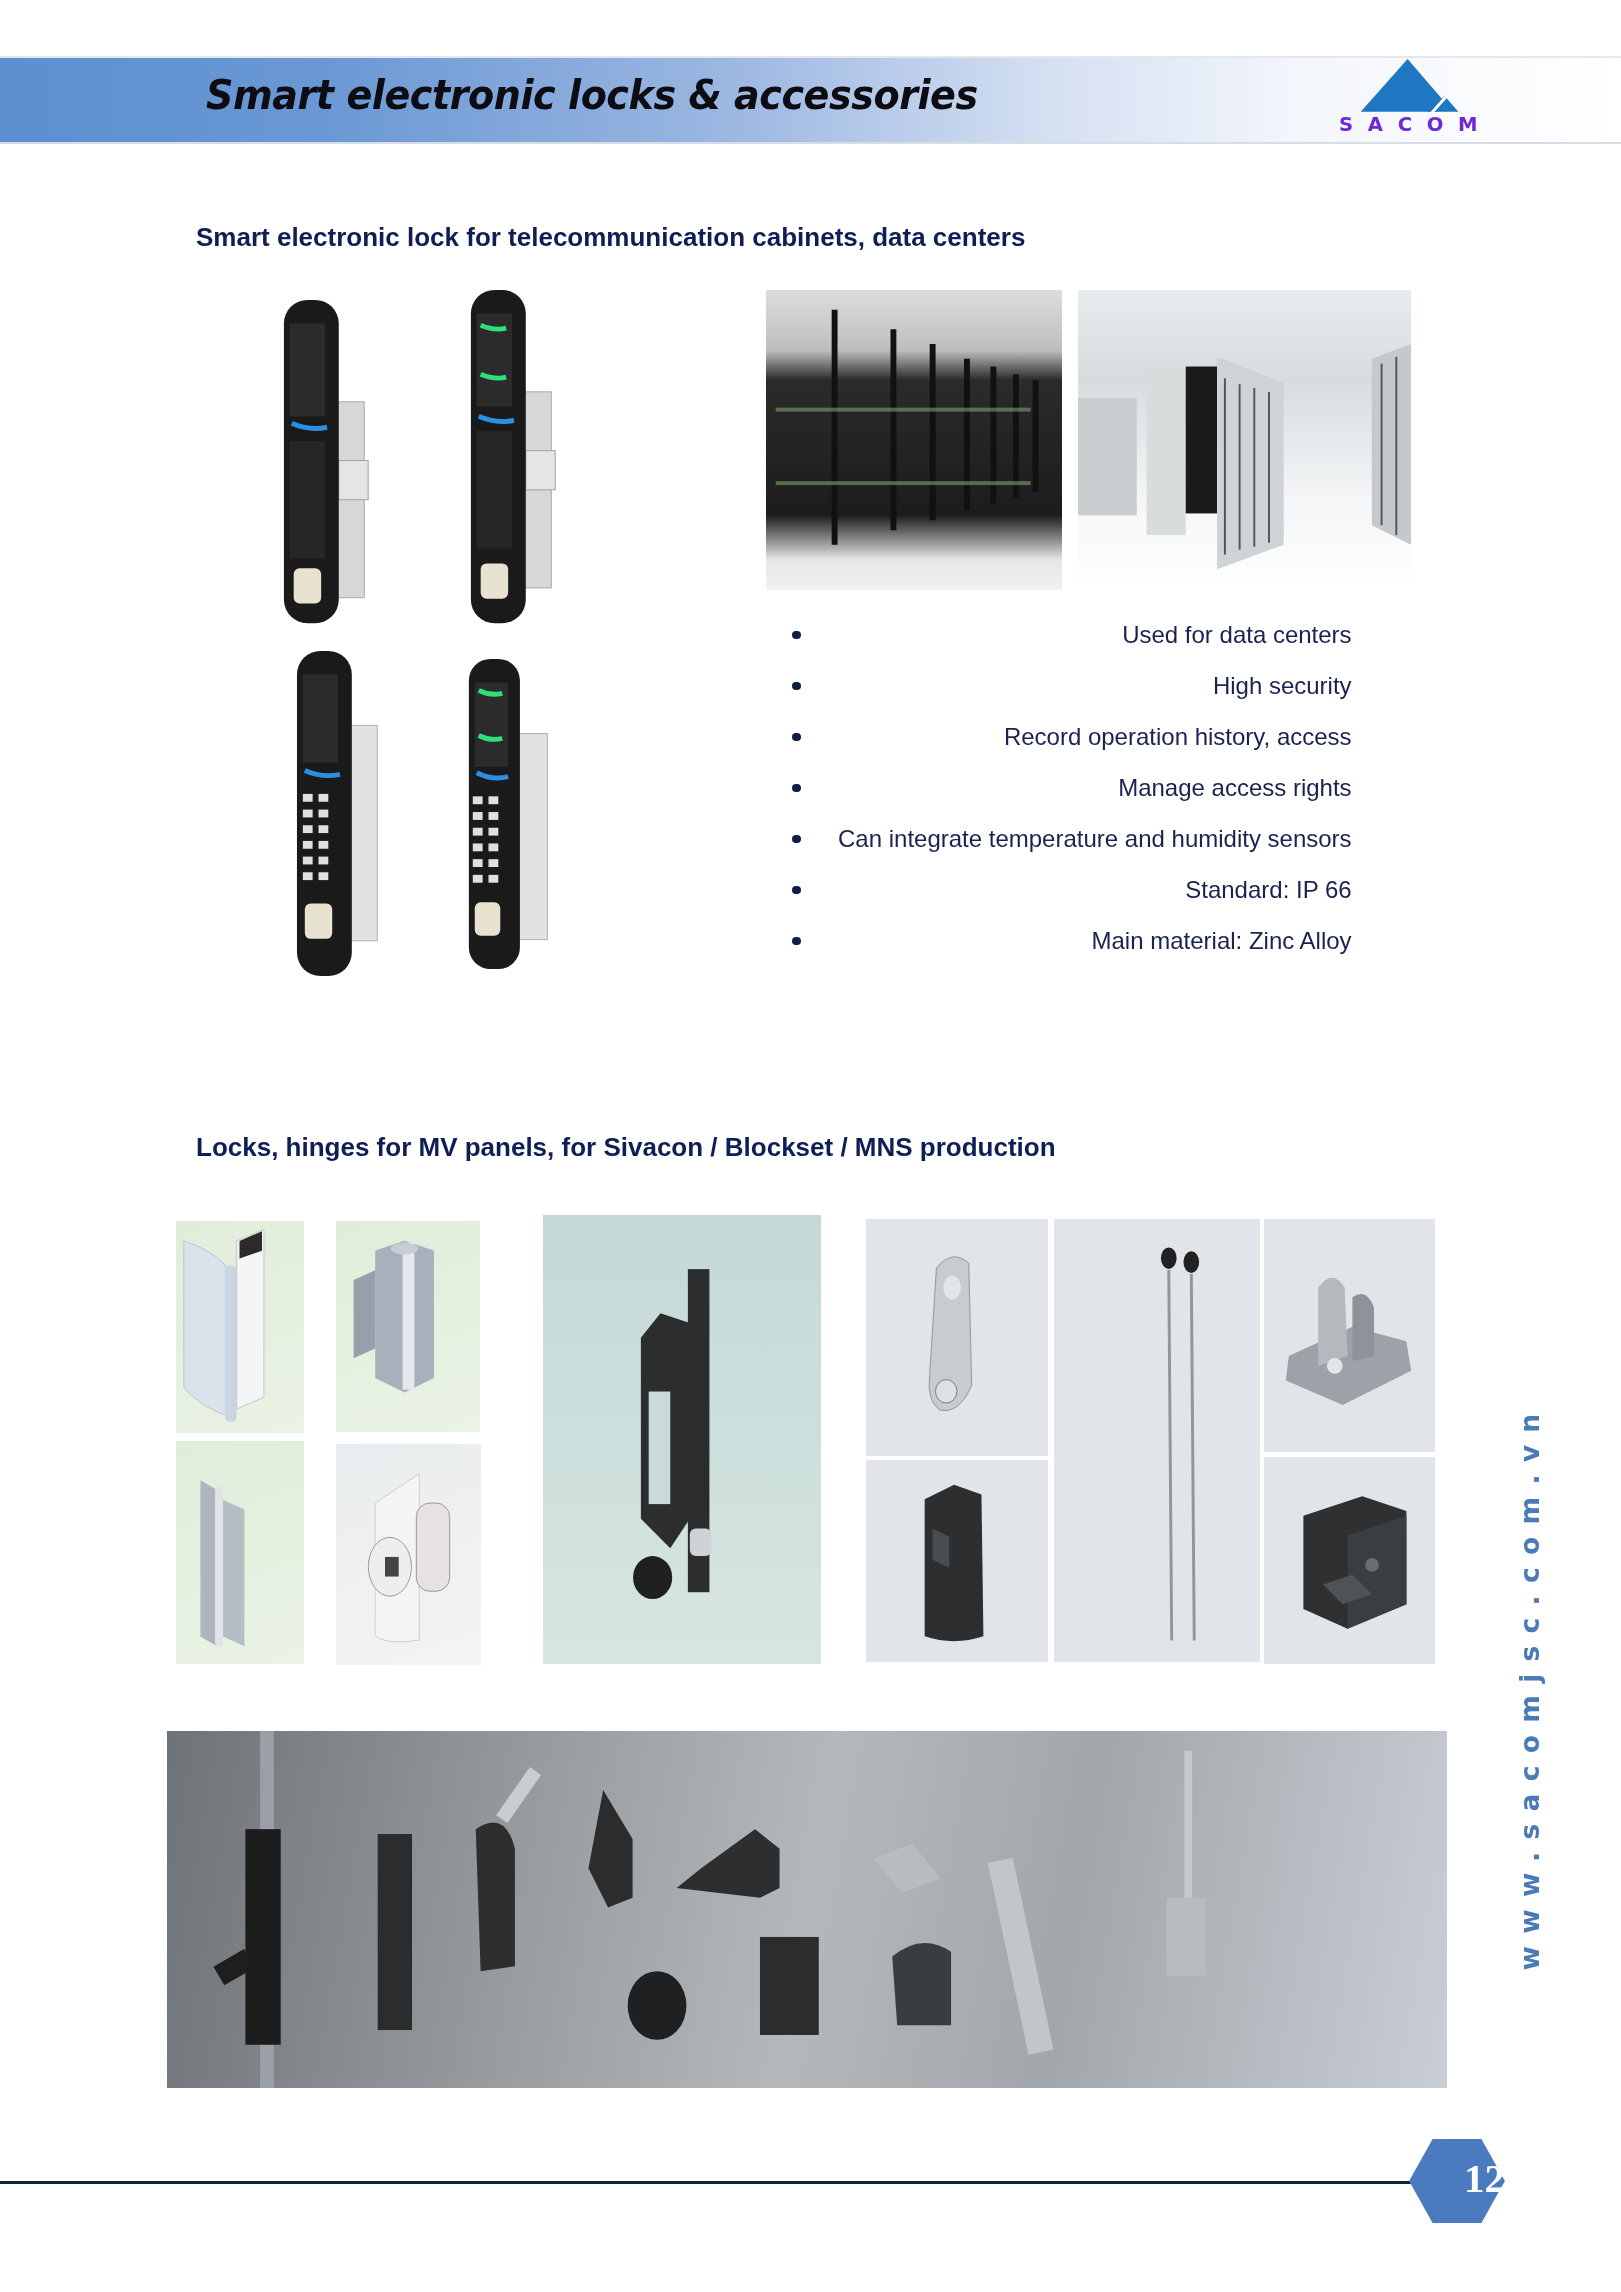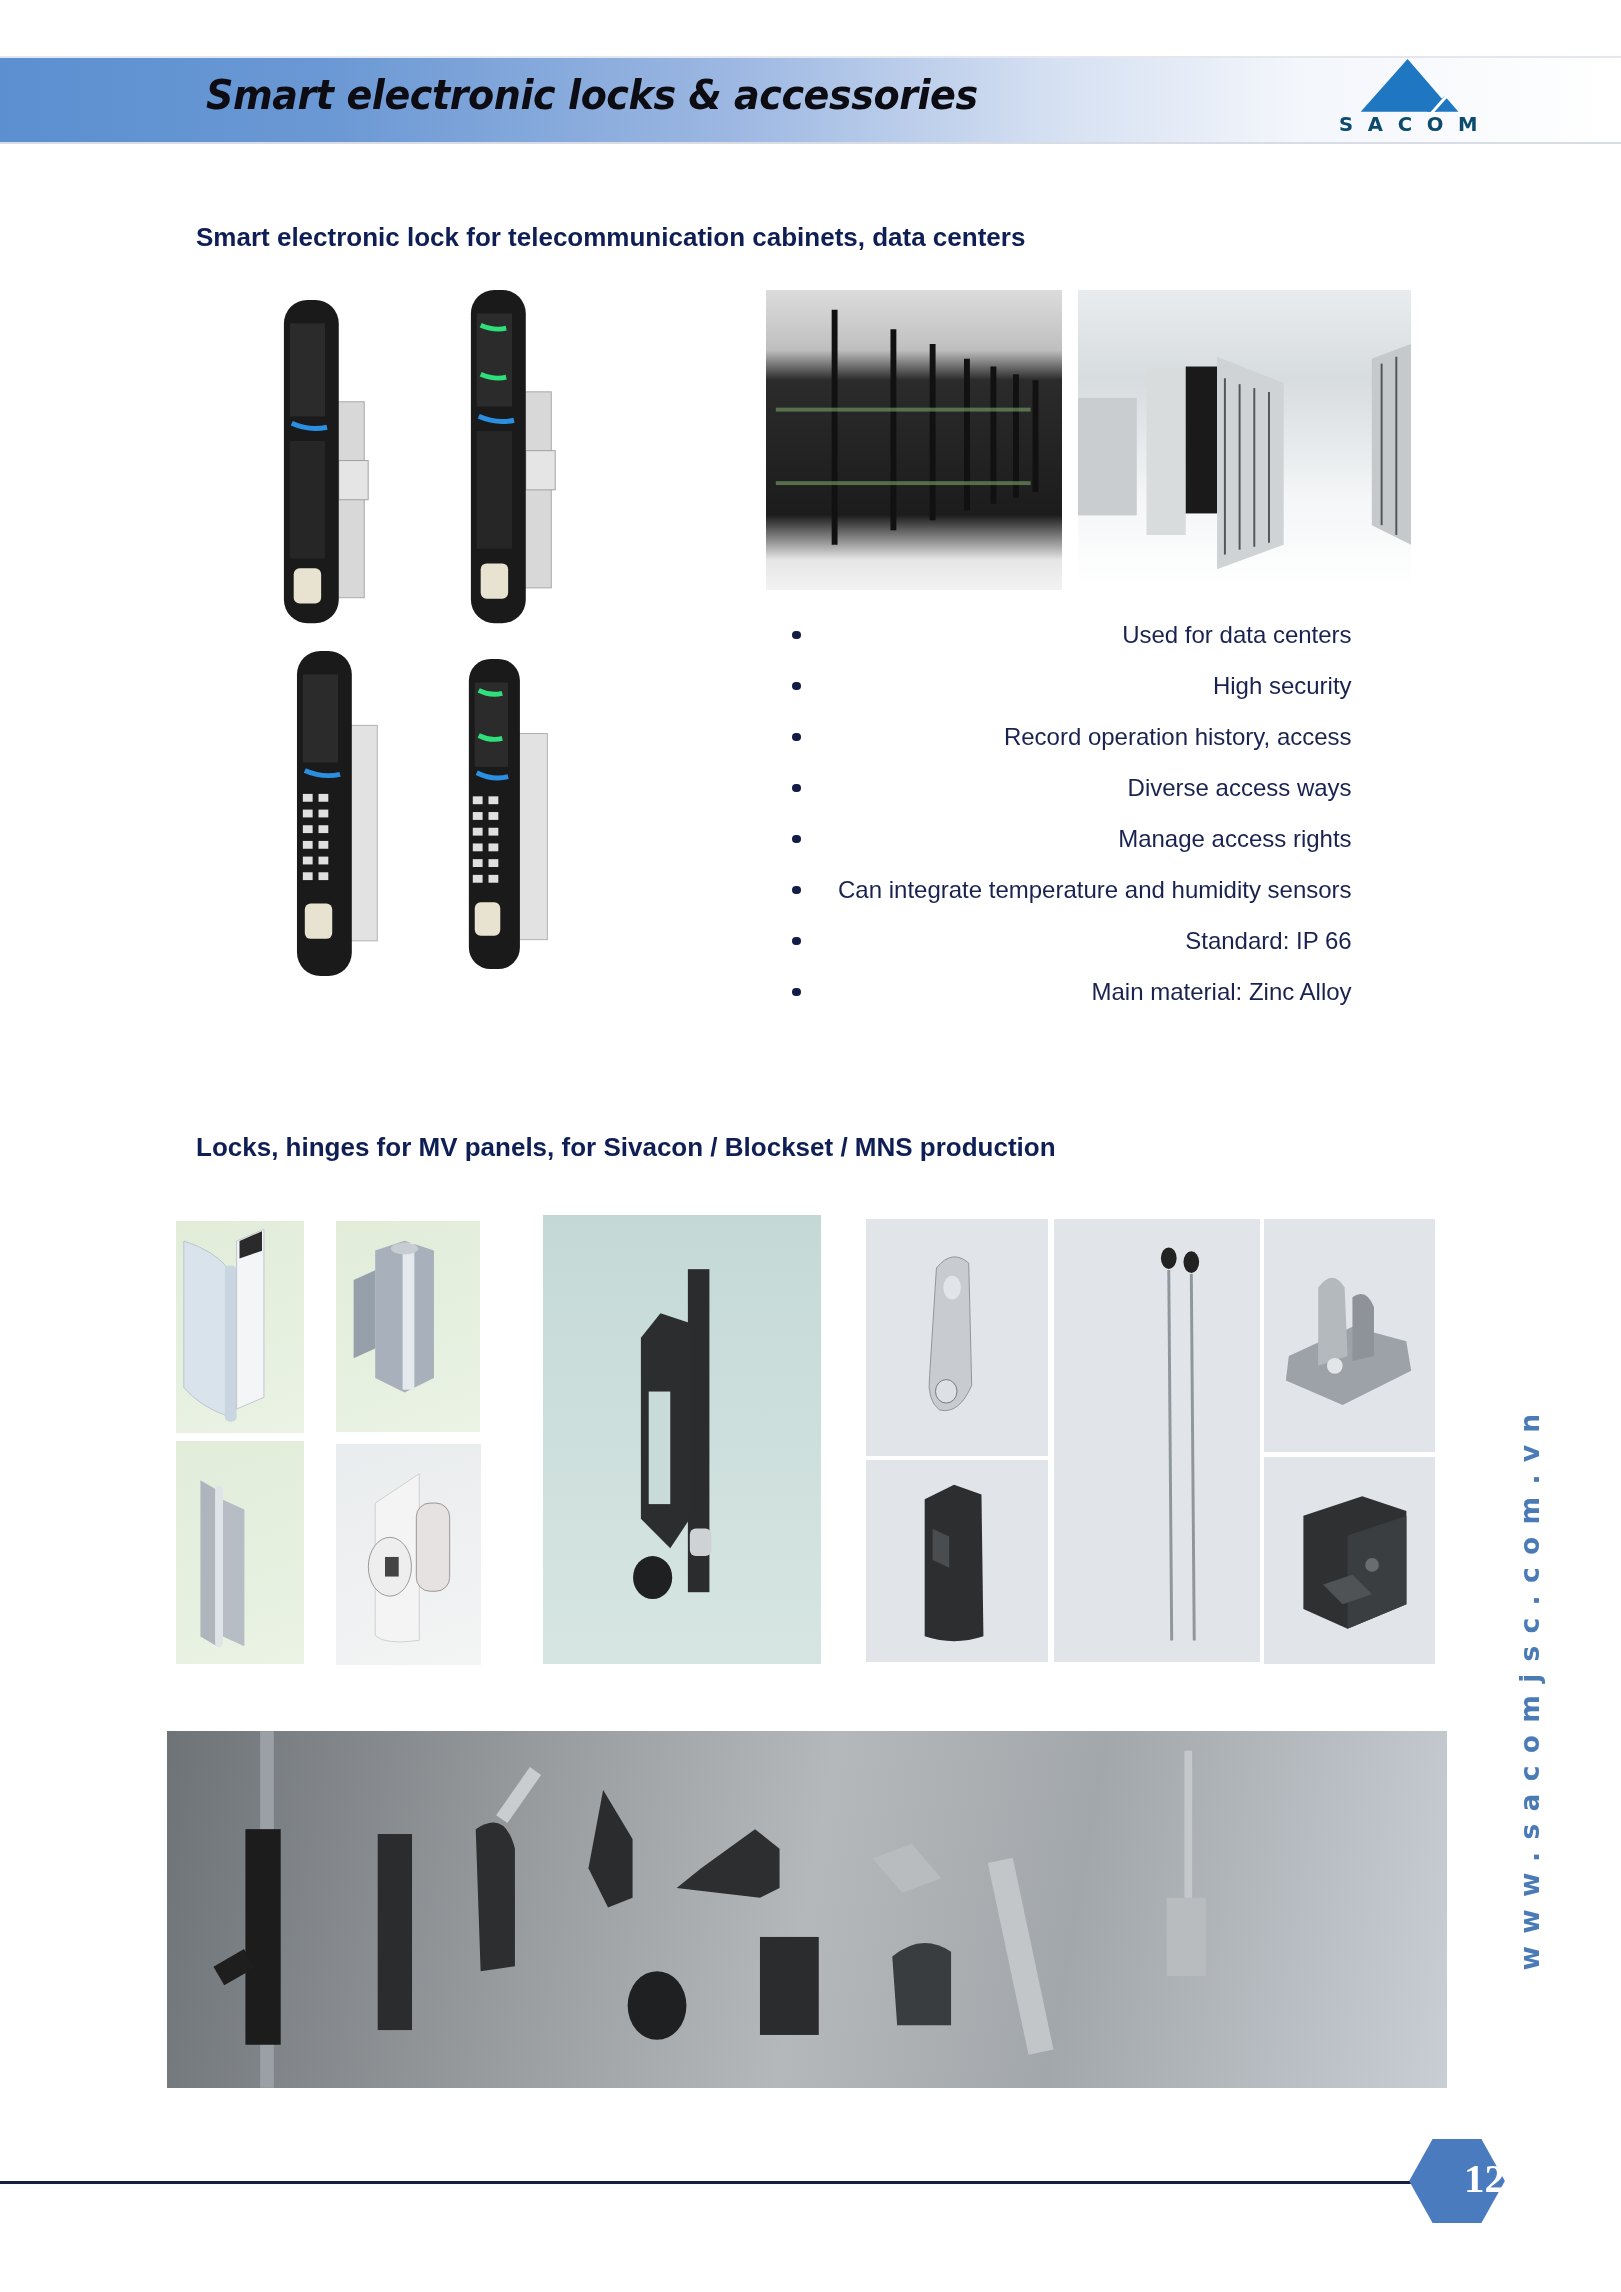--- a/index.html
+++ b/index.html
@@ -7,21 +7,21 @@
          font-family:"Liberation Sans", sans-serif; color:#1a2350; }
   .abs { position:absolute; }
 
   
   .band { left:0; top:56px; width:1621px; height:84px;
           background:linear-gradient(90deg,#5b8fd0 0%,#6a98d4 20%,#9cb7e2 45%,#d5e0f2 65%,#f3f6fb 80%,#ffffff 100%);
           border-top:2px solid #e4e8ee; border-bottom:2px solid #d8dde5; }
   .band-title { left:206px; top:71px; font-size:41px; font-weight:bold; font-style:italic; color:#0c0c12;
                 font-family:"DejaVu Sans", sans-serif; letter-spacing:-0.5px; transform:scaleX(0.93); transform-origin:left; }
   .logo { left:1333px; top:57px; width:157px; height:84px; }
-  .logo-text { left:1339px; top:113px; width:147px; text-align:right; color:#0c4a6e; font-weight:bold;
+  .logo-text { left:1339px; top:113px; width:147px; text-align:right; color:#6d28d9; font-weight:bold;
                font-size:19.6px; letter-spacing:14.7px; font-family:"DejaVu Sans", sans-serif; }
 
   .section-title { font-size:26px; font-weight:bold; color:#0f1f55; }
   .s1 { left:196px; top:222px; }
   .s2 { left:196px; top:1132px; }
 
   
   .bullets { left:784px; top:616px; margin:0; padding:0; list-style:none;text-align:right; }
   .bullets li { position:relative; height:51px; font-size:24px; color:#1a2350; padding-left:54px; line-height:37px; }
   .bullets li::before { content:""; position:absolute; left:7.8px; top:14.7px; width:8.8px; height:8.8px; border-radius:50%; background:#111d45; }
@@ -163,21 +163,20 @@
       <line x1="310" y1="75" x2="310" y2="240"></line>
         <line x1="325" y1="68" x2="325" y2="250"></line>
     </g>
   </svg>
 </div>
 
 <ul class="abs bullets">
   <li>Used for data centers</li>
   <li>High security</li>
   <li>Record operation history, access</li>
-  <li>Diverse access ways</li>
   <li>Manage access rights</li>
   <li>Can integrate temperature and humidity sensors</li>
   <li>Standard: IP 66</li>
   <li>Main material: Zinc Alloy</li>
 </ul>
 
 <div class="abs section-title s2">Locks, hinges for MV panels, for Sivacon / Blockset / MNS production</div>
 
 <div class="abs tile t-green" style="left:176px;top:1221px;width:128px;height:212px">
   <svg width="128" height="212" viewBox="0 0 131 216">

